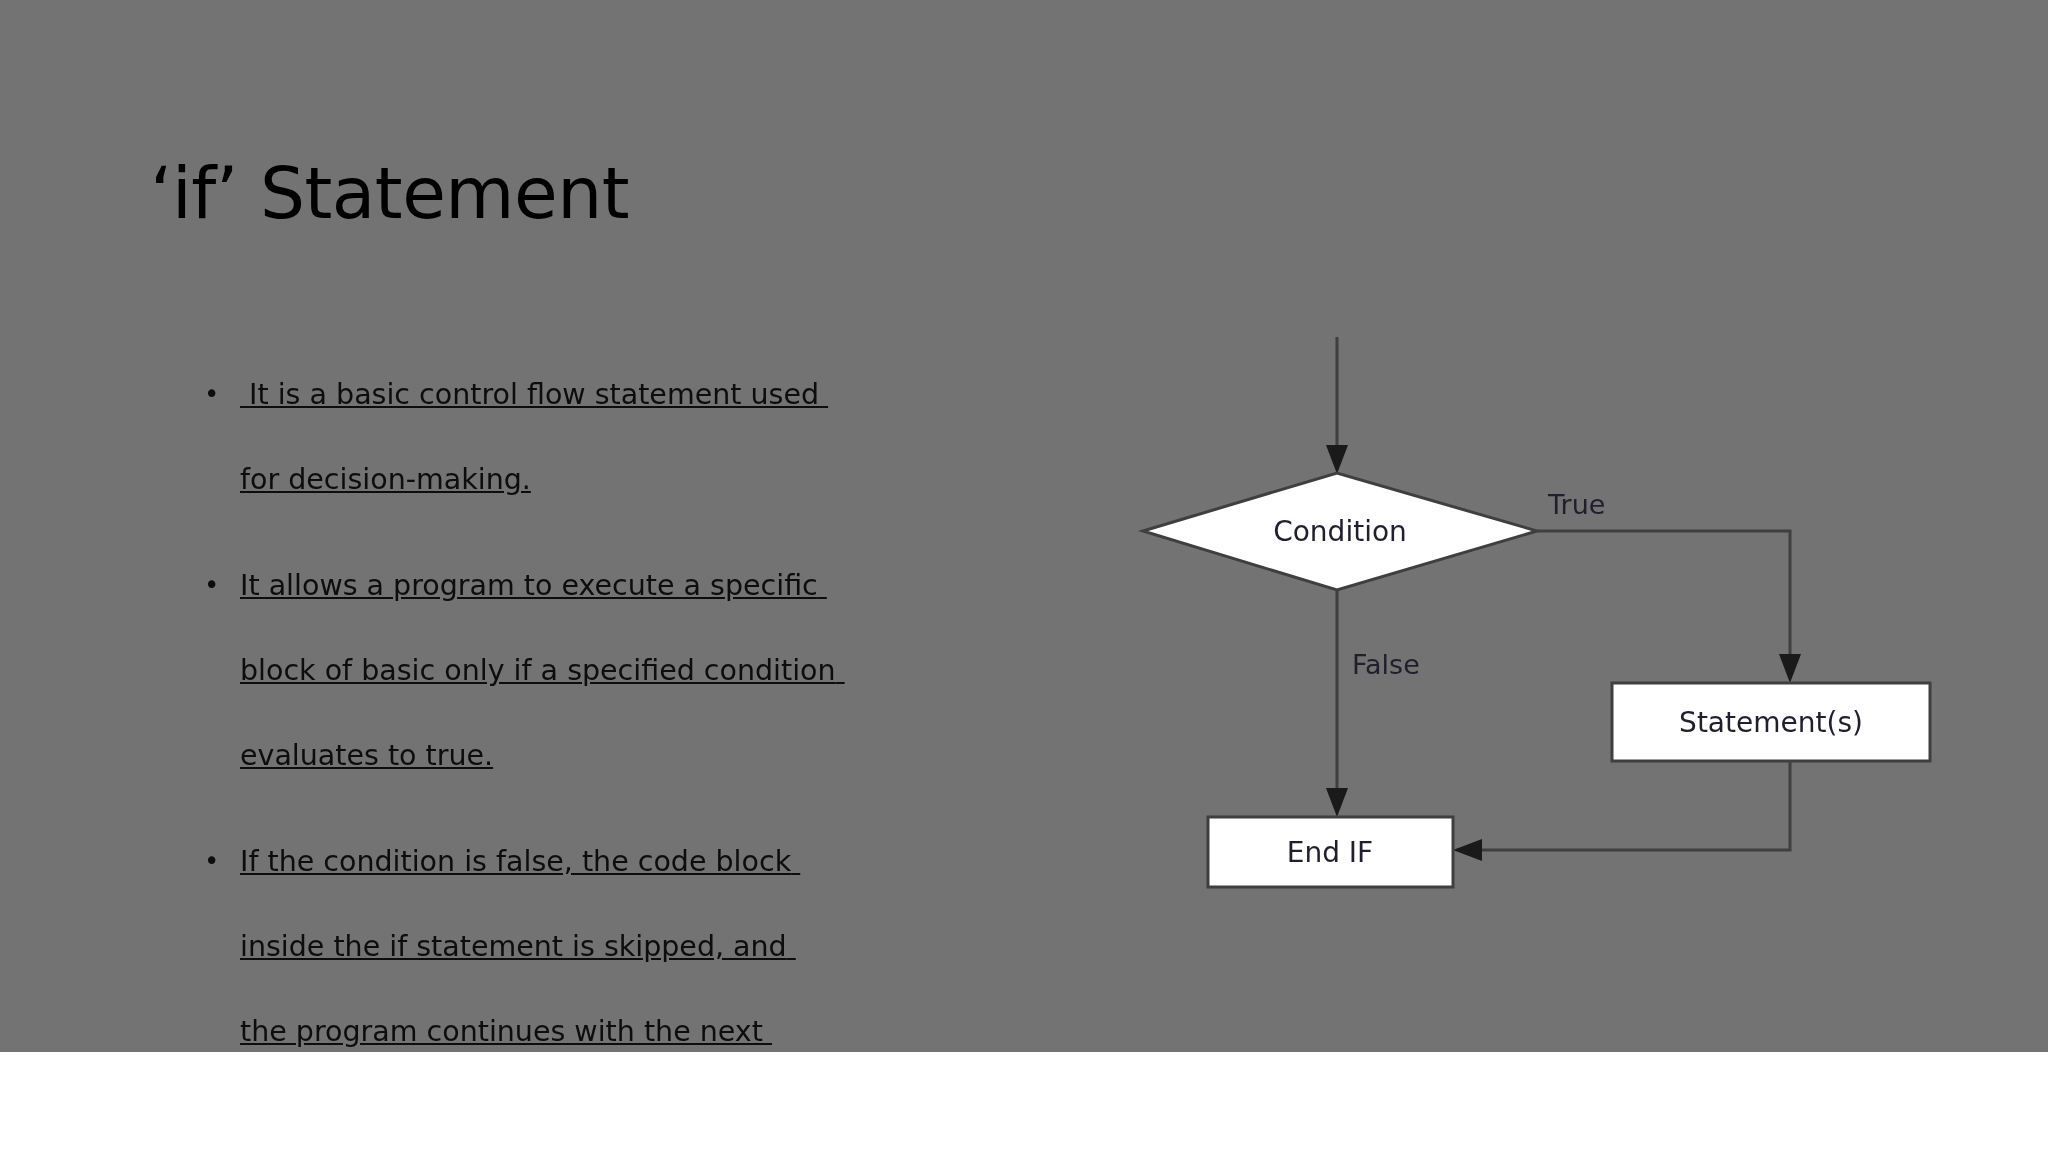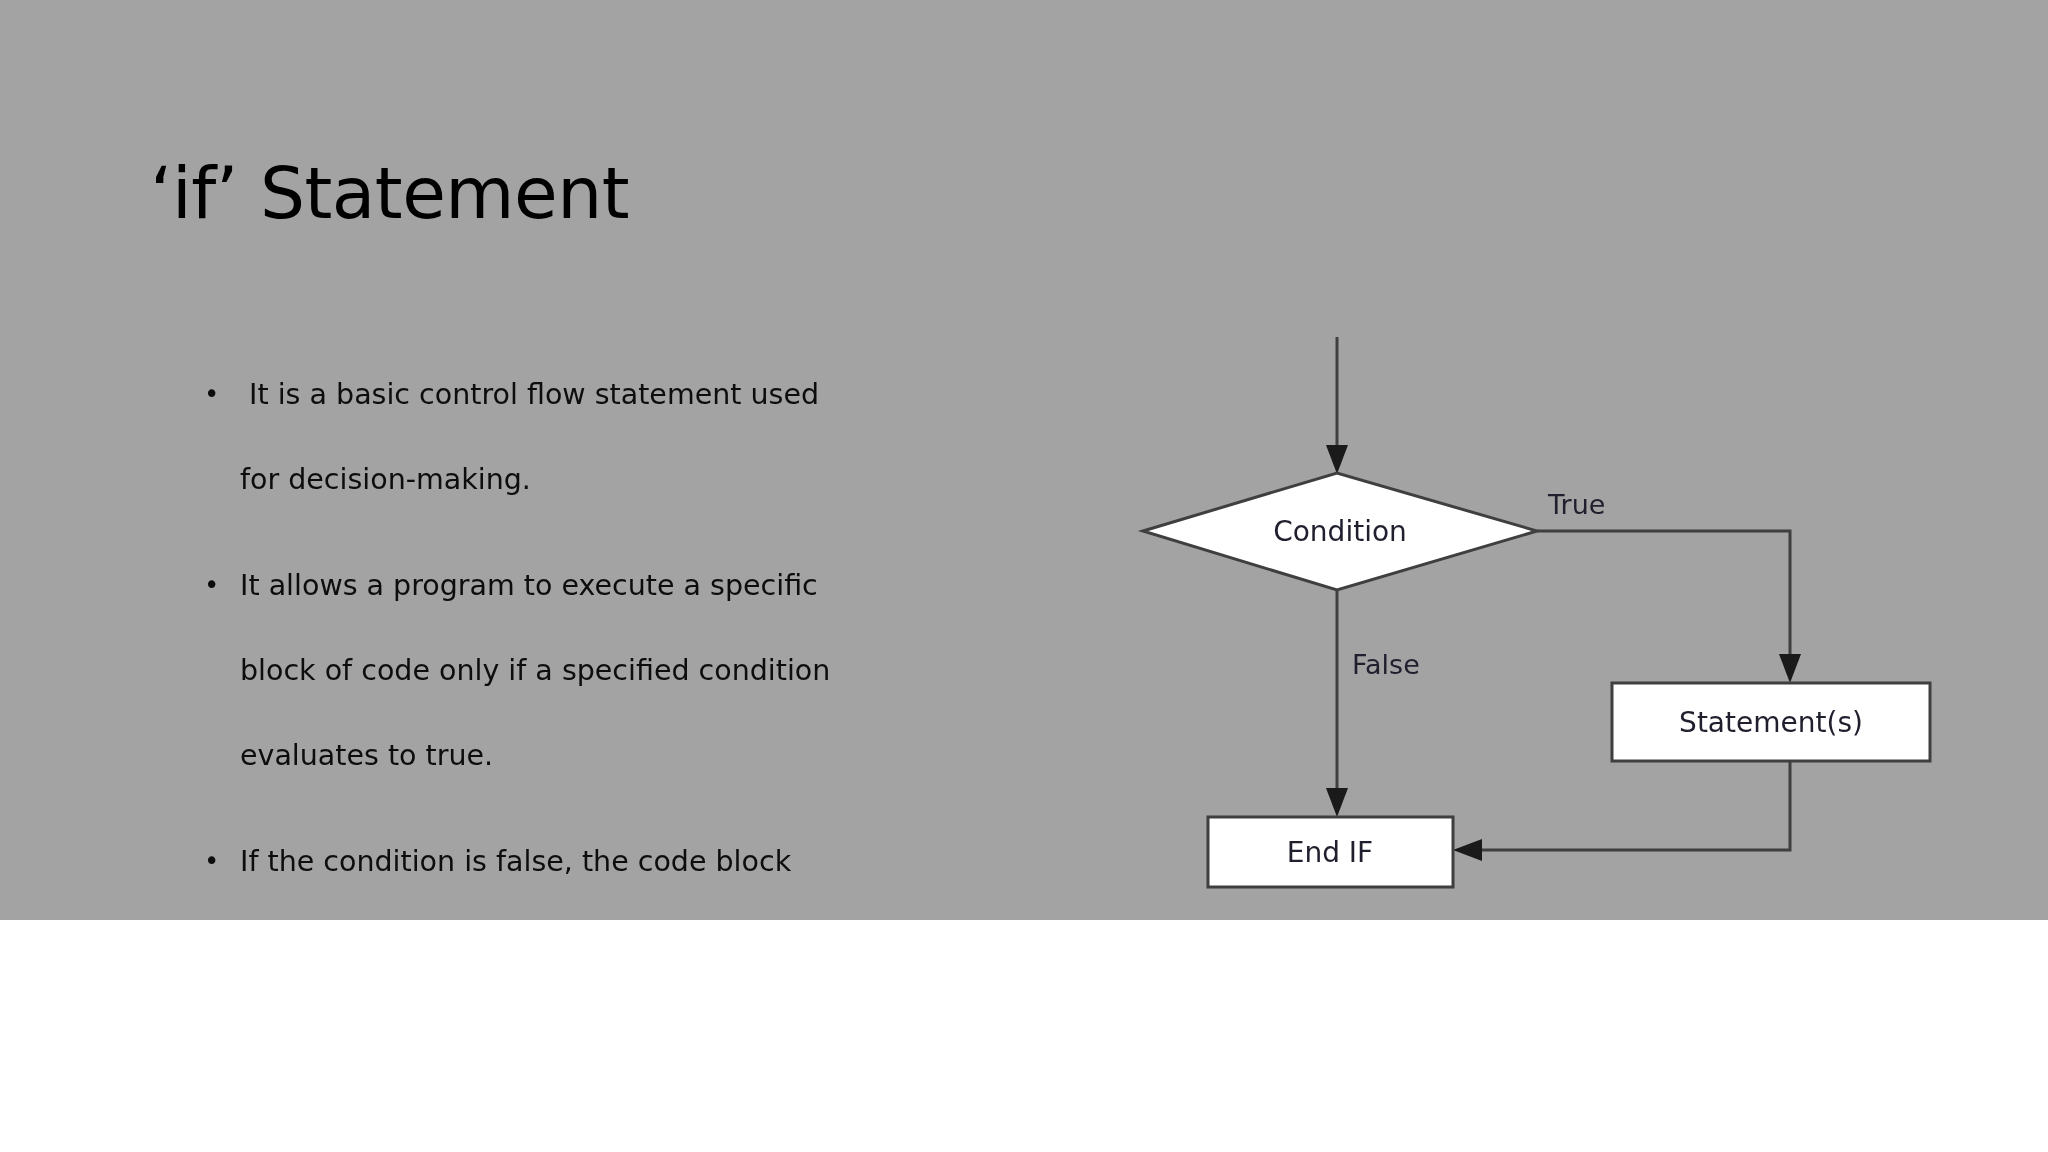--- a/index.html
+++ b/index.html
@@ -6,22 +6,22 @@
     margin: 0;
     padding: 0;
     background: #ffffff;
   }
   body {
     font-family: "Liberation Sans", sans-serif;
   }
   #slide {
     position: relative;
     width: 2048px;
-    height: 920px;
-    background: #a3a3a3;
+    height: 1052px;
+    background: #737373;
     overflow: hidden;
   }
 
   
   #slide-title {
     position: absolute;
     left: 150px;
     top: 108px;
     font-family: "DejaVu Sans", sans-serif;
     font-size: 71px;
@@ -60,20 +60,21 @@
     left: 8px;
     top: 0;
     width: 20px;
     line-height: 85px;
     font-size: 26px;
     color: #0d0d0d;
   }
   .bullet-text {
     display: block;
     white-space: pre-wrap;
+    text-decoration: underline;
   }
 
   
   #flowchart {
     position: absolute;
     left: 1090px;
     top: 292px;
     width: 920px;
     height: 640px;
   }
@@ -115,21 +116,21 @@
 
   <h1 id="slide-title">‘if’ Statement</h1>
 
   <ul id="body-list">
     <li class="bullet-item">
       <span class="bullet-marker">•</span>
       <span class="bullet-text"> It is a basic control flow statement used for decision-making.</span>
     </li>
     <li class="bullet-item">
       <span class="bullet-marker">•</span>
-      <span class="bullet-text">It allows a program to execute a specific block of code only if a specified condition evaluates to true.</span>
+      <span class="bullet-text">It allows a program to execute a specific block of basic only if a specified condition evaluates to true.</span>
     </li>
     <li class="bullet-item">
       <span class="bullet-marker">•</span>
       <span class="bullet-text">If the condition is false, the code block inside the if statement is skipped, and the program continues with the next statement after the if block.</span>
     </li>
   </ul>
 
   <div id="flowchart">
     <svg viewBox="0 0 920 640" xmlns="http://www.w3.org/2000/svg">
 

